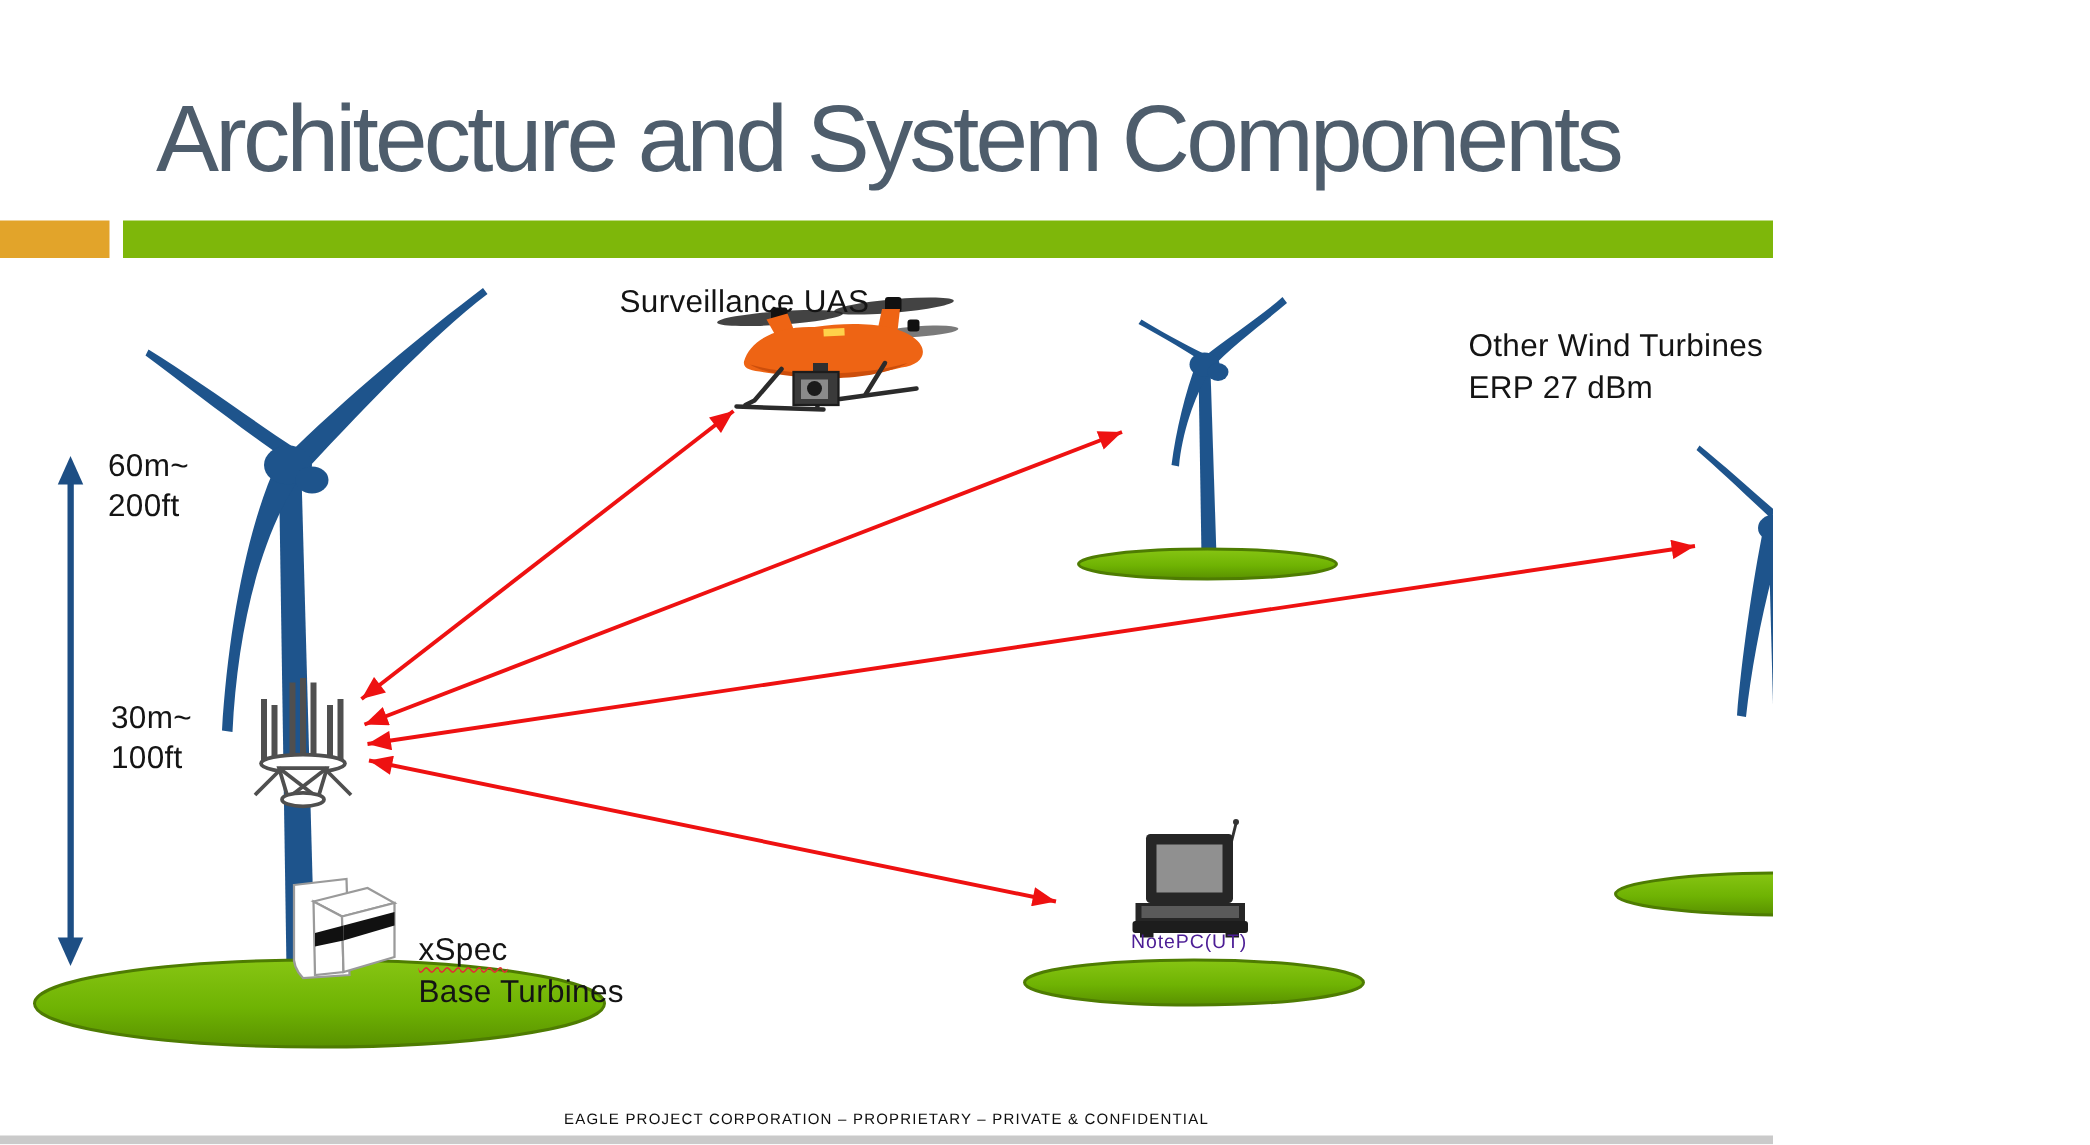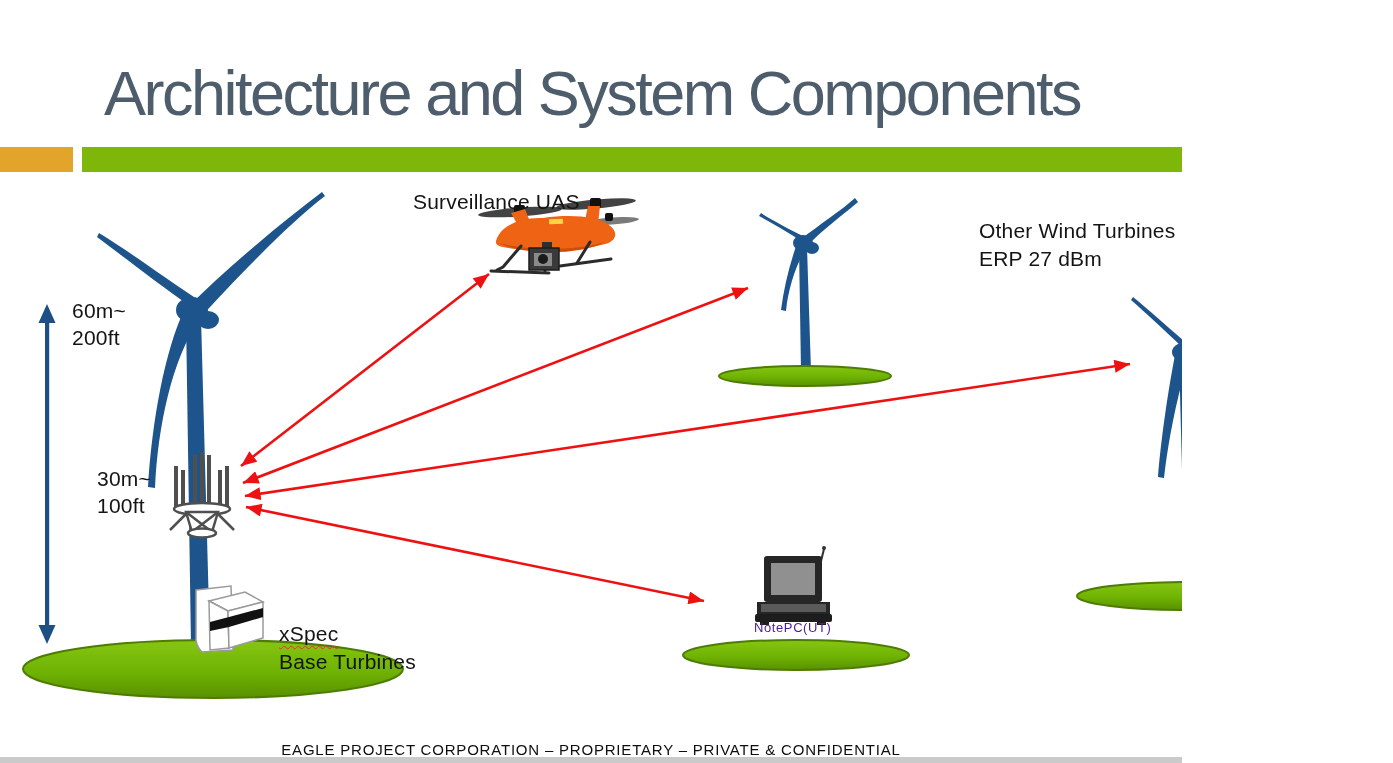--- a/index.html
+++ b/index.html
@@ -12,30 +12,30 @@
     left:104px;top:60px;font-size:63px;line-height:66px;letter-spacing:-2.5px;
     color:#4e5d6c;white-space:nowrap;
   }
   #bar-orange{left:0;top:147px;width:73px;height:25px;background:#e2a42a;}
   #bar-green{left:82px;top:147px;width:1286px;height:25px;background:#7eb70a;}
   .lbl{color:#141414;font-size:21px;line-height:28px;letter-spacing:0.2px;white-space:nowrap;}
   .lbl .l2{display:block;}
   #lbl-uas{left:413px;top:188px;}
   #lbl-other{left:979px;top:217px;}
   #lbl-60{left:72px;top:297px;line-height:27px;}
-  #lbl-30{left:74px;top:465px;line-height:27px;margin-left:23px;}
+  #lbl-30{left:74px;top:465px;line-height:27px;}
   #lbl-xspec{left:279px;top:572px;margin-top:48px;}
   #lbl-xspec .wavy{
     text-decoration:underline wavy #e03131;text-decoration-thickness:1px;text-underline-offset:4px;
   }
   #lbl-mobile{left:847px;top:564px;}
   #lbl-notepc{left:754px;top:620px;font-size:13px;letter-spacing:0.6px;color:#4c1d95;}
   #footer{
     left:0;right:0;top:741px;text-align:center;color:#0e0e0e;
-    font-size:15px;letter-spacing:0.8px;white-space:nowrap;
+    font-size:10px;letter-spacing:0.8px;white-space:nowrap;
   }
   #bottom-strip{left:0;top:757px;width:1393px;height:6px;background:#cacaca;}
   #right-hairline{left:1388px;top:176px;width:2px;height:581px;background:#d6d6d6;}
   svg{display:block;}
 </style>
 </head>
 <body>
 
 <div id="slide">
 

